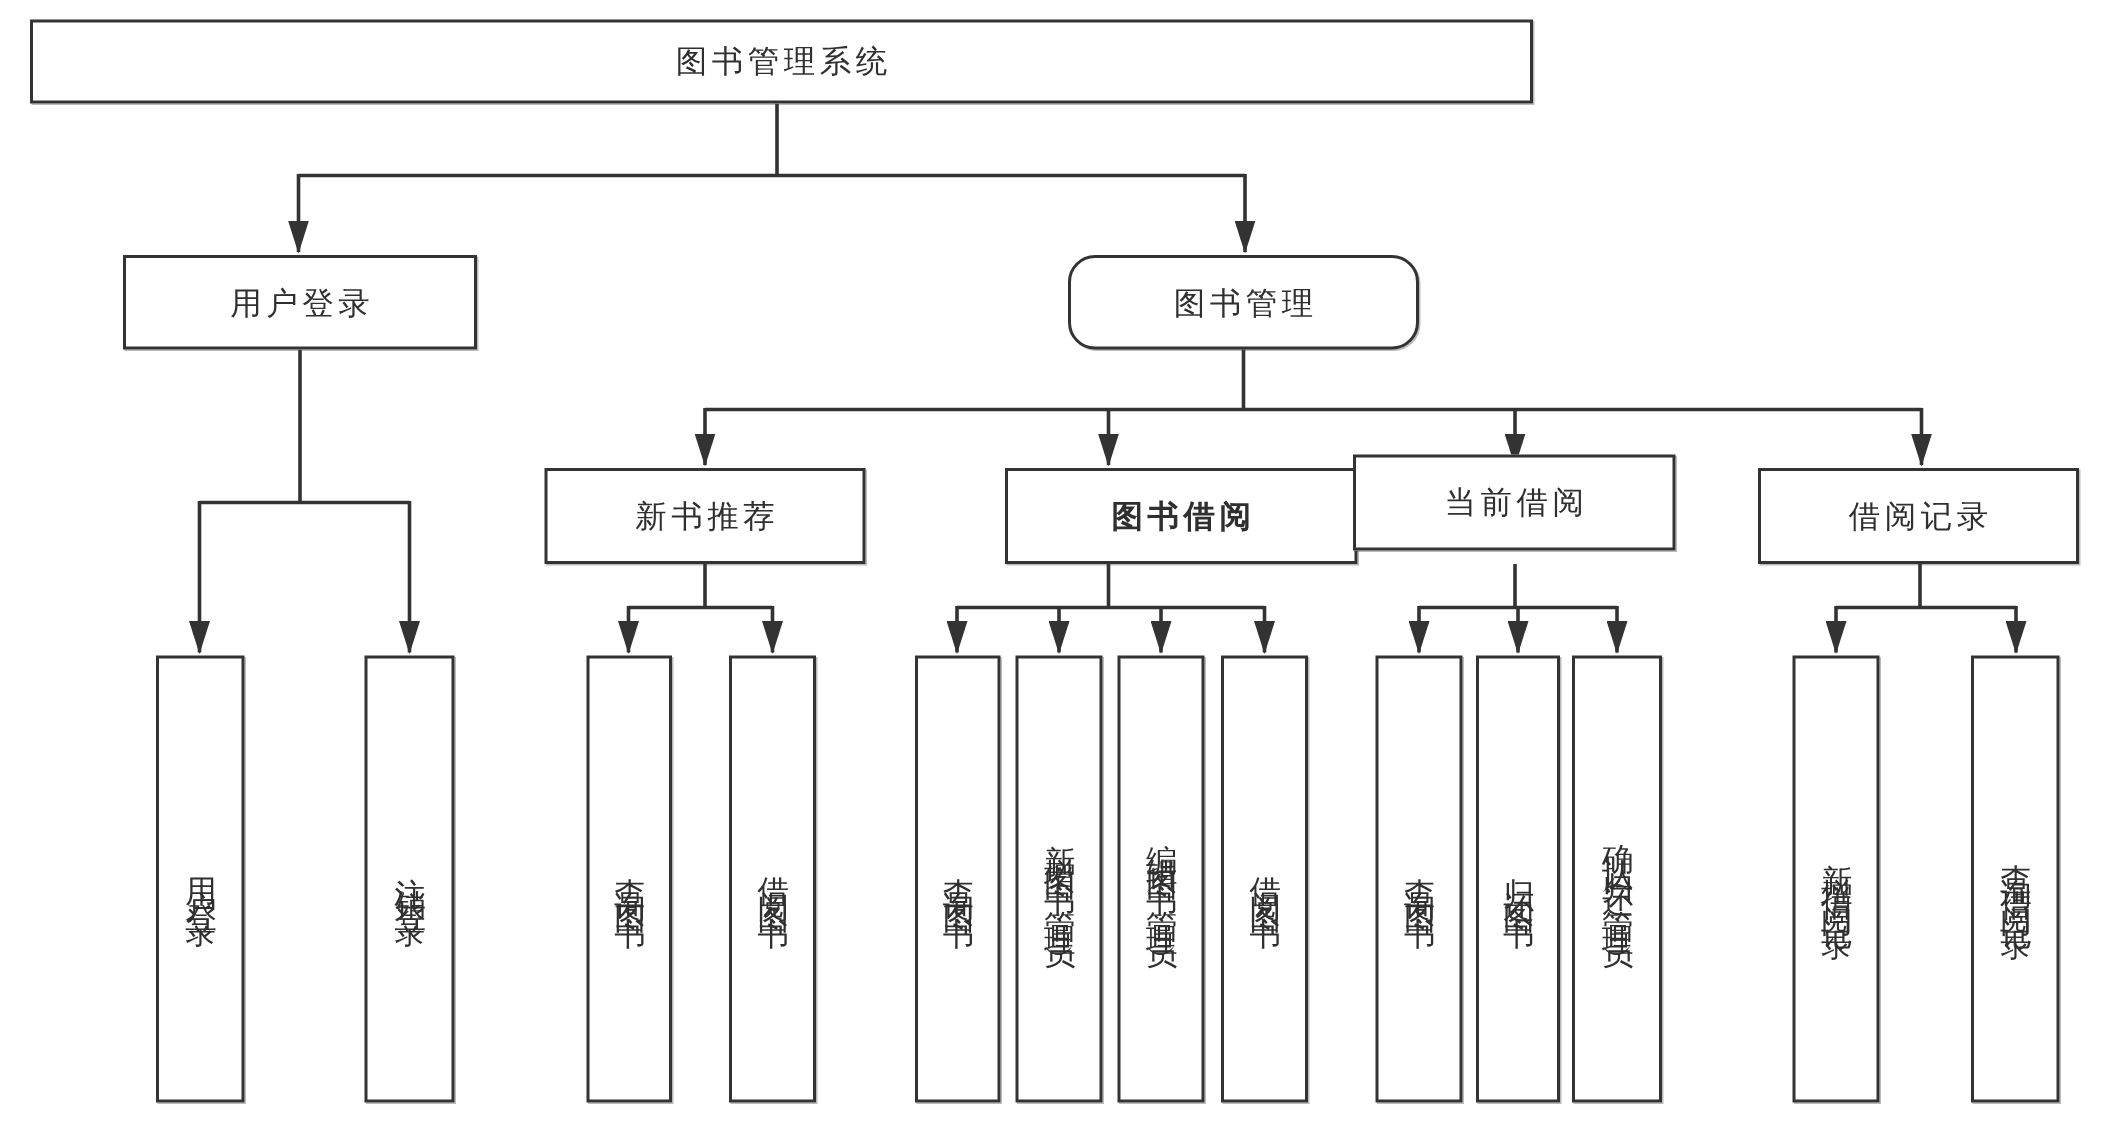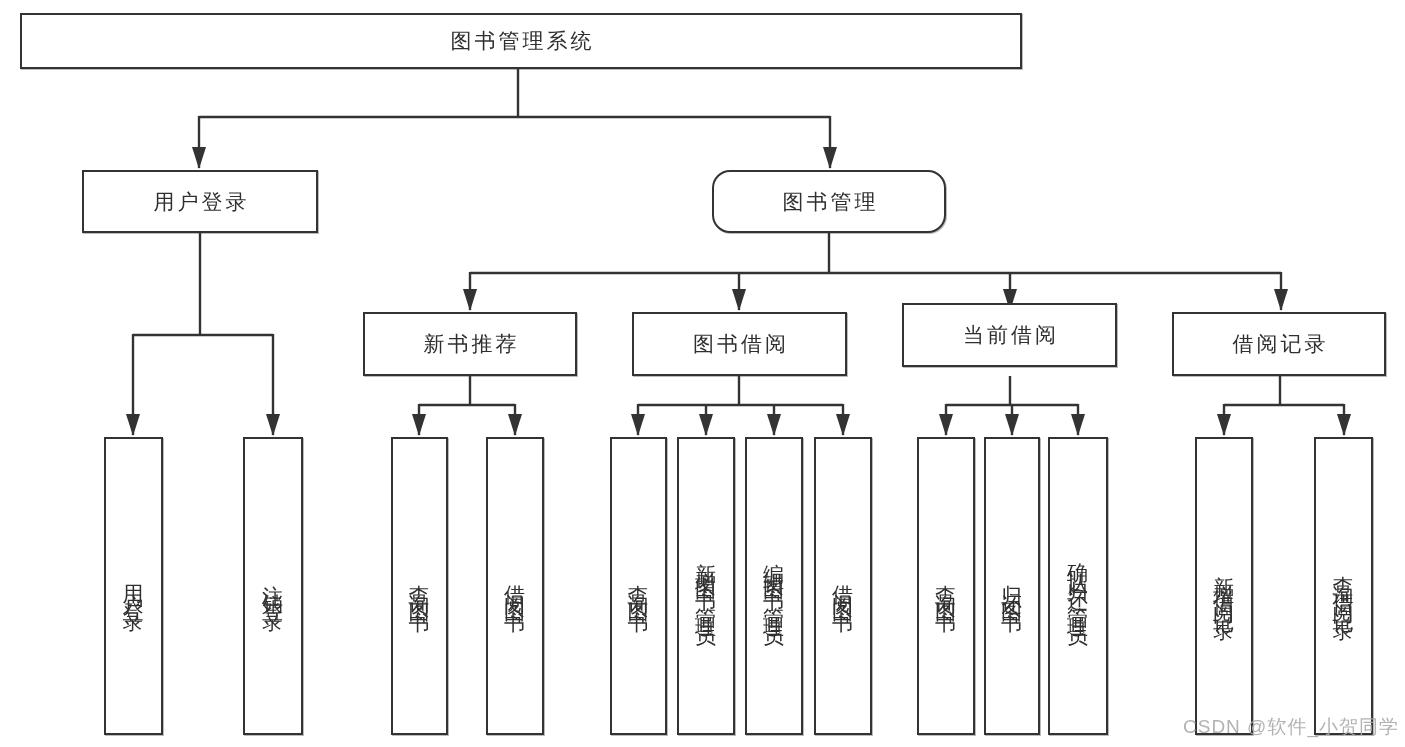--- a/index.html
+++ b/index.html
@@ -115,21 +115,21 @@
   <div class="box h" style="left:82px; top:170px; width:236px; height:63px;">
     <span>用户登录</span>
   </div>
   <div class="box h" style="left:712px; top:170px; width:234px; height:63px;border-radius:18px;">
     <span>图书管理</span>
   </div>
 
   <div class="box h" style="left:363px; top:312px; width:214px; height:64px;justify-content:center;">
     <span>新书推荐</span>
   </div>
-  <div class="box h" style="left:632px; top:312px; width:215px; height:64px;">
+  <div class="box h" style="left:670px; top:312px; width:235px; height:64px;font-weight:bold;">
     <span>图书借阅</span>
   </div>
   <div class="box h" style="left:902px; top:303px; width:215px; height:64px;">
     <span>当前借阅</span>
   </div>
   <div class="box h" style="left:1172px; top:312px; width:214px; height:64px;">
     <span>借阅记录</span>
   </div>
 
   <div class="box v" style="left:104px; top:437px; width:59px; height:298px;">
@@ -169,15 +169,14 @@
     <span>确认归还（管理员）</span>
   </div>
 
   <div class="box v" style="left:1195px; top:437px; width:58px; height:298px;">
     <span>新增借阅记录</span>
   </div>
   <div class="box v" style="left:1314px; top:437px; width:59px; height:298px;">
     <span>查询借阅记录</span>
   </div>
 
-  <div class="watermark">CSDN @软件_小贺同学</div>
 
 </div>
 
 </body></html>

